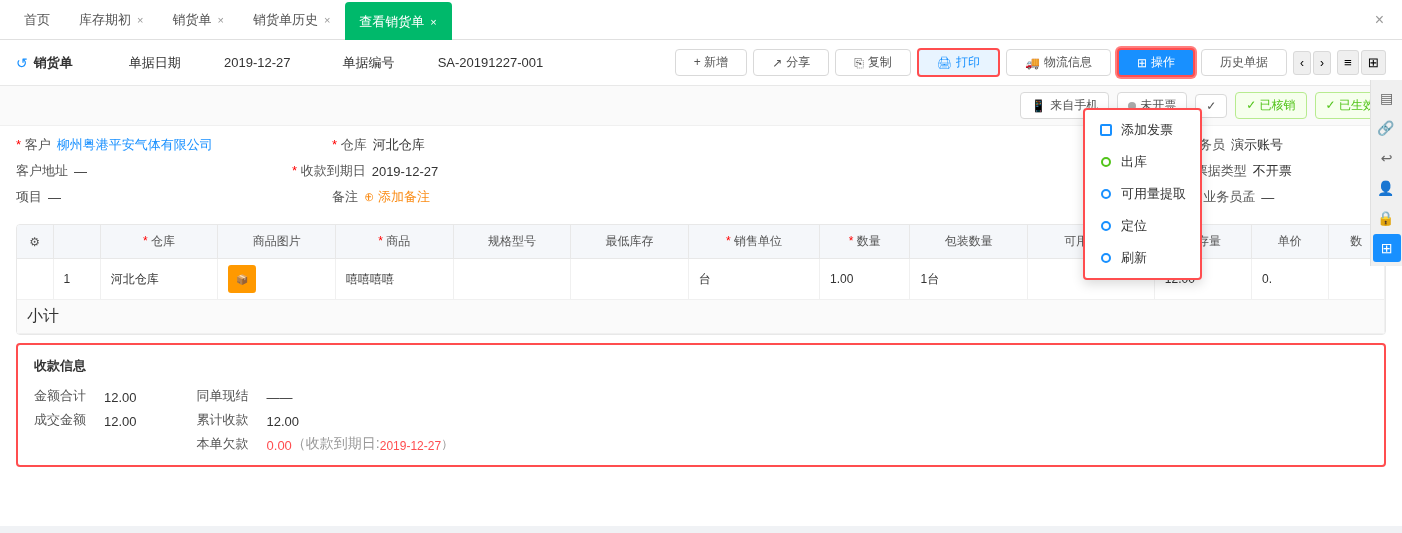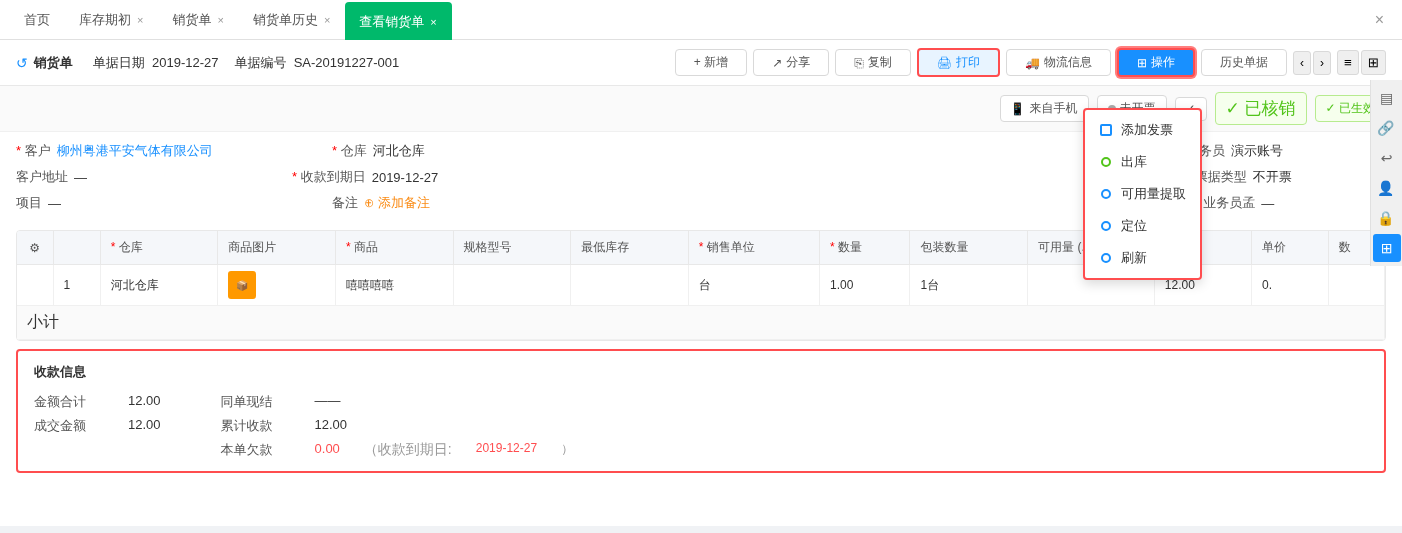--- a/index.html
+++ b/index.html
@@ -44,21 +44,21 @@
       display: flex; align-items: center;
       padding: 8px 16px;
       border-bottom: 1px solid #e8e8e8;
       background: #fff;
     }
     .doc-title { display: flex; align-items: center; gap: 6px; }
     .doc-title-icon { color: #1890ff; font-size: 14px; }
     .doc-title-text { font-weight: bold; color: #333; }
     .doc-meta { display: flex; align-items: center; gap: 16px; margin-left: 20px; }
     .doc-meta-item { font-size: 13px; color: #555; }
-    .doc-meta-item span { color: #333; }
+    .doc-meta-item span { color: #333; margin-left: 36px; }
     .doc-actions { margin-left: auto; display: flex; align-items: center; gap: 6px; }
     .btn-action {
       display: flex; align-items: center; gap: 4px;
       padding: 4px 18px; border: 1px solid #d9d9d9;
       border-radius: 4px; cursor: pointer;
       font-size: 12px; background: #fff; color: #555;
       white-space: nowrap;
     }
     .btn-action.highlight { background: #e8f4ff; border-color: #1890ff; color: #1890ff; }
     .btn-action.active-op {
@@ -79,21 +79,21 @@
       gap: 8px;
     }
     .btn-toolbar {
       display: flex; align-items: center; gap: 4px;
       padding: 4px 10px; border: 1px solid #d9d9d9;
       border-radius: 4px; cursor: pointer;
       font-size: 12px; background: #fff; color: #555;
     }
     .btn-toolbar .dot { width: 8px; height: 8px; border-radius: 50%; display: inline-block; }
     .btn-toolbar .dot-gray { background: #aaa; }
-    .btn-status-confirmed { padding: 4px 10px; border-radius: 4px; font-size: 17px; background: #f6ffed; color: #52c41a; border: 1px solid #b7eb8f; cursor: pointer; }
+    .btn-status-confirmed { padding: 4px 10px; border-radius: 4px; font-size: 12px; background: #f6ffed; color: #52c41a; border: 1px solid #b7eb8f; cursor: pointer; }
     .btn-status-effect { padding: 4px 10px; border-radius: 4px; font-size: 12px; background: #f6ffed; color: #52c41a; border: 1px solid #b7eb8f; cursor: pointer; }
 
     
     .form-section {
       padding: 10px 16px;
       background: #fff;
       text-align: center;
     }
     .form-row {
       display: flex; align-items: center;
@@ -113,21 +113,21 @@
       margin: 0 16px;
       border: 1px solid #e8e8e8;
       border-radius: 4px;
       overflow: hidden;
     }
     table { width: 100%; border-collapse: collapse; font-size: 12px; }
     thead tr { background: #f5f7fa; }
     thead th {
       padding: 8px 10px; border-bottom: 1px solid #e8e8e8;
       border-right: 1px solid #e8e8e8;
-      text-align: left; color: #555; font-weight: normal;
+      text-align: center; color: #555; font-weight: normal;
       white-space: nowrap;
     }
     thead th .required-star { color: red; }
     tbody tr { background: #fff; }
     tbody tr:nth-child(even) { background: #fafafa; }
     tbody td {
       padding: 6px 10px; border-bottom: 1px solid #f0f0f0;
       border-right: 1px solid #f0f0f0;
     }
     .subtotal-row td { background: #fafafa; font-size: 16px; }
@@ -139,21 +139,21 @@
       margin: 8px 16px;
       border: 2px solid #ff4d4f;
       border-radius: 4px;
       padding: 12px 16px;
       background: #fff;
       display: flex; flex-direction: column; gap: 6px;
     }
     .panel-title { font-weight: bold; font-size: 13px; margin-bottom: 6px; }
     .panel-rows { display: flex; gap: 60px; }
     .panel-col { display: flex; flex-direction: column; gap: 6px; }
-    .panel-item { display: flex; align-items: flex-start; gap: 24px; font-size: 13px; }
+    .panel-item { display: flex; align-items: flex-end; gap: 0; font-size: 13px; }
     .panel-key { color: #555; width: 70px; }
     .panel-val { color: #333; }
     .panel-val.red { color: #ff4d4f; }
 
     
     .dropdown-overlay {
       position: absolute;
       top: 68px; right: 200px;
       background: #fff;
       border: 2px solid #ff4d4f;

